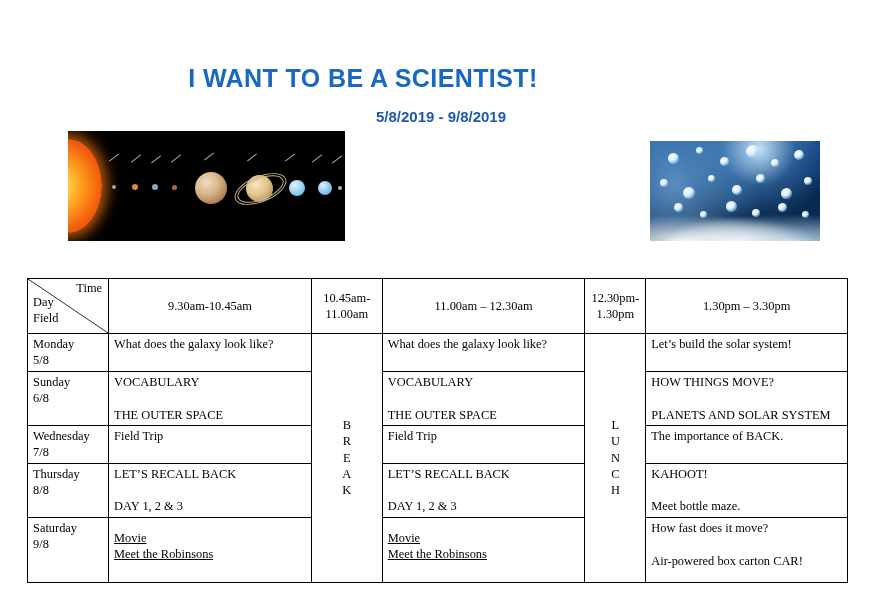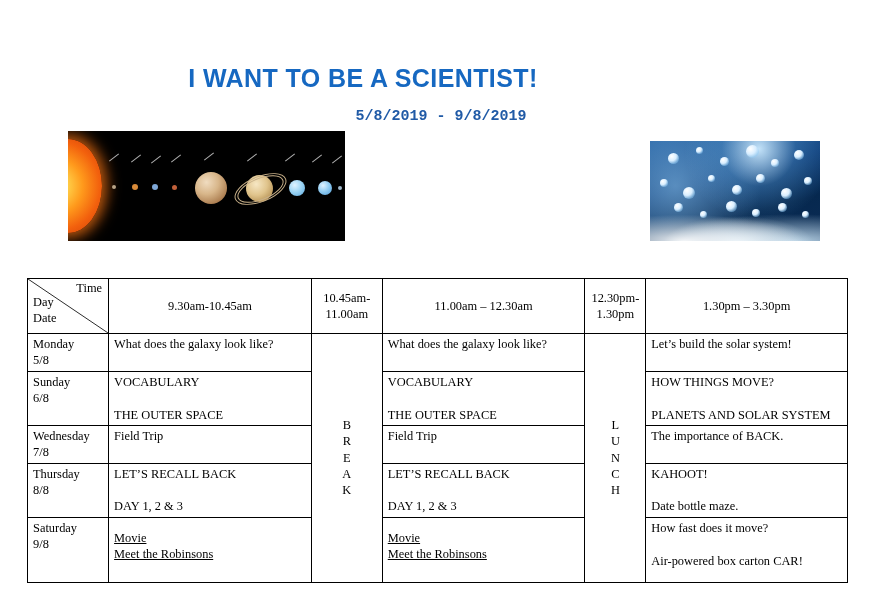--- a/index.html
+++ b/index.html
@@ -27,21 +27,21 @@
     font-size: 25px;
     letter-spacing: 0.4px;
     color: #1668c1;
   }
   #page-subtitle {
     position: absolute;
     top: 108px;
     left: 0;
     width: 882px;
     text-align: center;
-    font-family: Liberation Mono, monospace;
+    font-family: Liberation Sans, sans-serif;
     font-weight: bold;
     font-size: 15px;
     color: #205aa6;
   }
 
   
   .figure {
     position: absolute;
     overflow: hidden;
   }
@@ -251,21 +251,21 @@
       <col class="col-s3">
   </colgroup>
   <tbody>
     <tr>
       <td class="hdr-time">
         <svg class="diag" viewBox="0 0 80 50" preserveAspectRatio="none">
           <line x1="0" y1="0" x2="80" y2="50" stroke="#000" stroke-width="0.8"></line>
         </svg>
         <span class="t-time">Time</span>
         <span class="t-day">Day</span>
-        <span class="t-date">Date</span>
+        <span class="t-date">Field</span>
       </td>
       <td class="hdr-slot">9.30am-10.45am</td>
       <td class="hdr-slot">10.45am-11.00am</td>
       <td class="hdr-slot">11.00am – 12.30am</td>
       <td class="hdr-slot">12.30pm-1.30pm</td>
       <td class="hdr-slot">1.30pm – 3.30pm</td>
     </tr>
 
     <tr class="r-mon">
       <td class="daycell">Monday
@@ -315,21 +315,21 @@
       <td class="daycell">Thursday
 8/8</td>
       <td class="cell-lines">LET’S RECALL BACK
 
 DAY 1, 2 &amp; 3</td>
       <td class="cell-lines">LET’S RECALL BACK
 
 DAY 1, 2 &amp; 3</td>
       <td class="cell-lines">KAHOOT!
 
-Date bottle maze.</td>
+Meet bottle maze.</td>
     </tr>
 
     <tr class="r-fri">
       <td class="daycell">Saturday
 9/8</td>
       <td class="cell-lines pad-top">Movie
 Meet the Robinsons</td>
       <td class="cell-lines pad-top">Movie
 Meet the Robinsons</td>
       <td class="cell-lines">How fast does it move?

